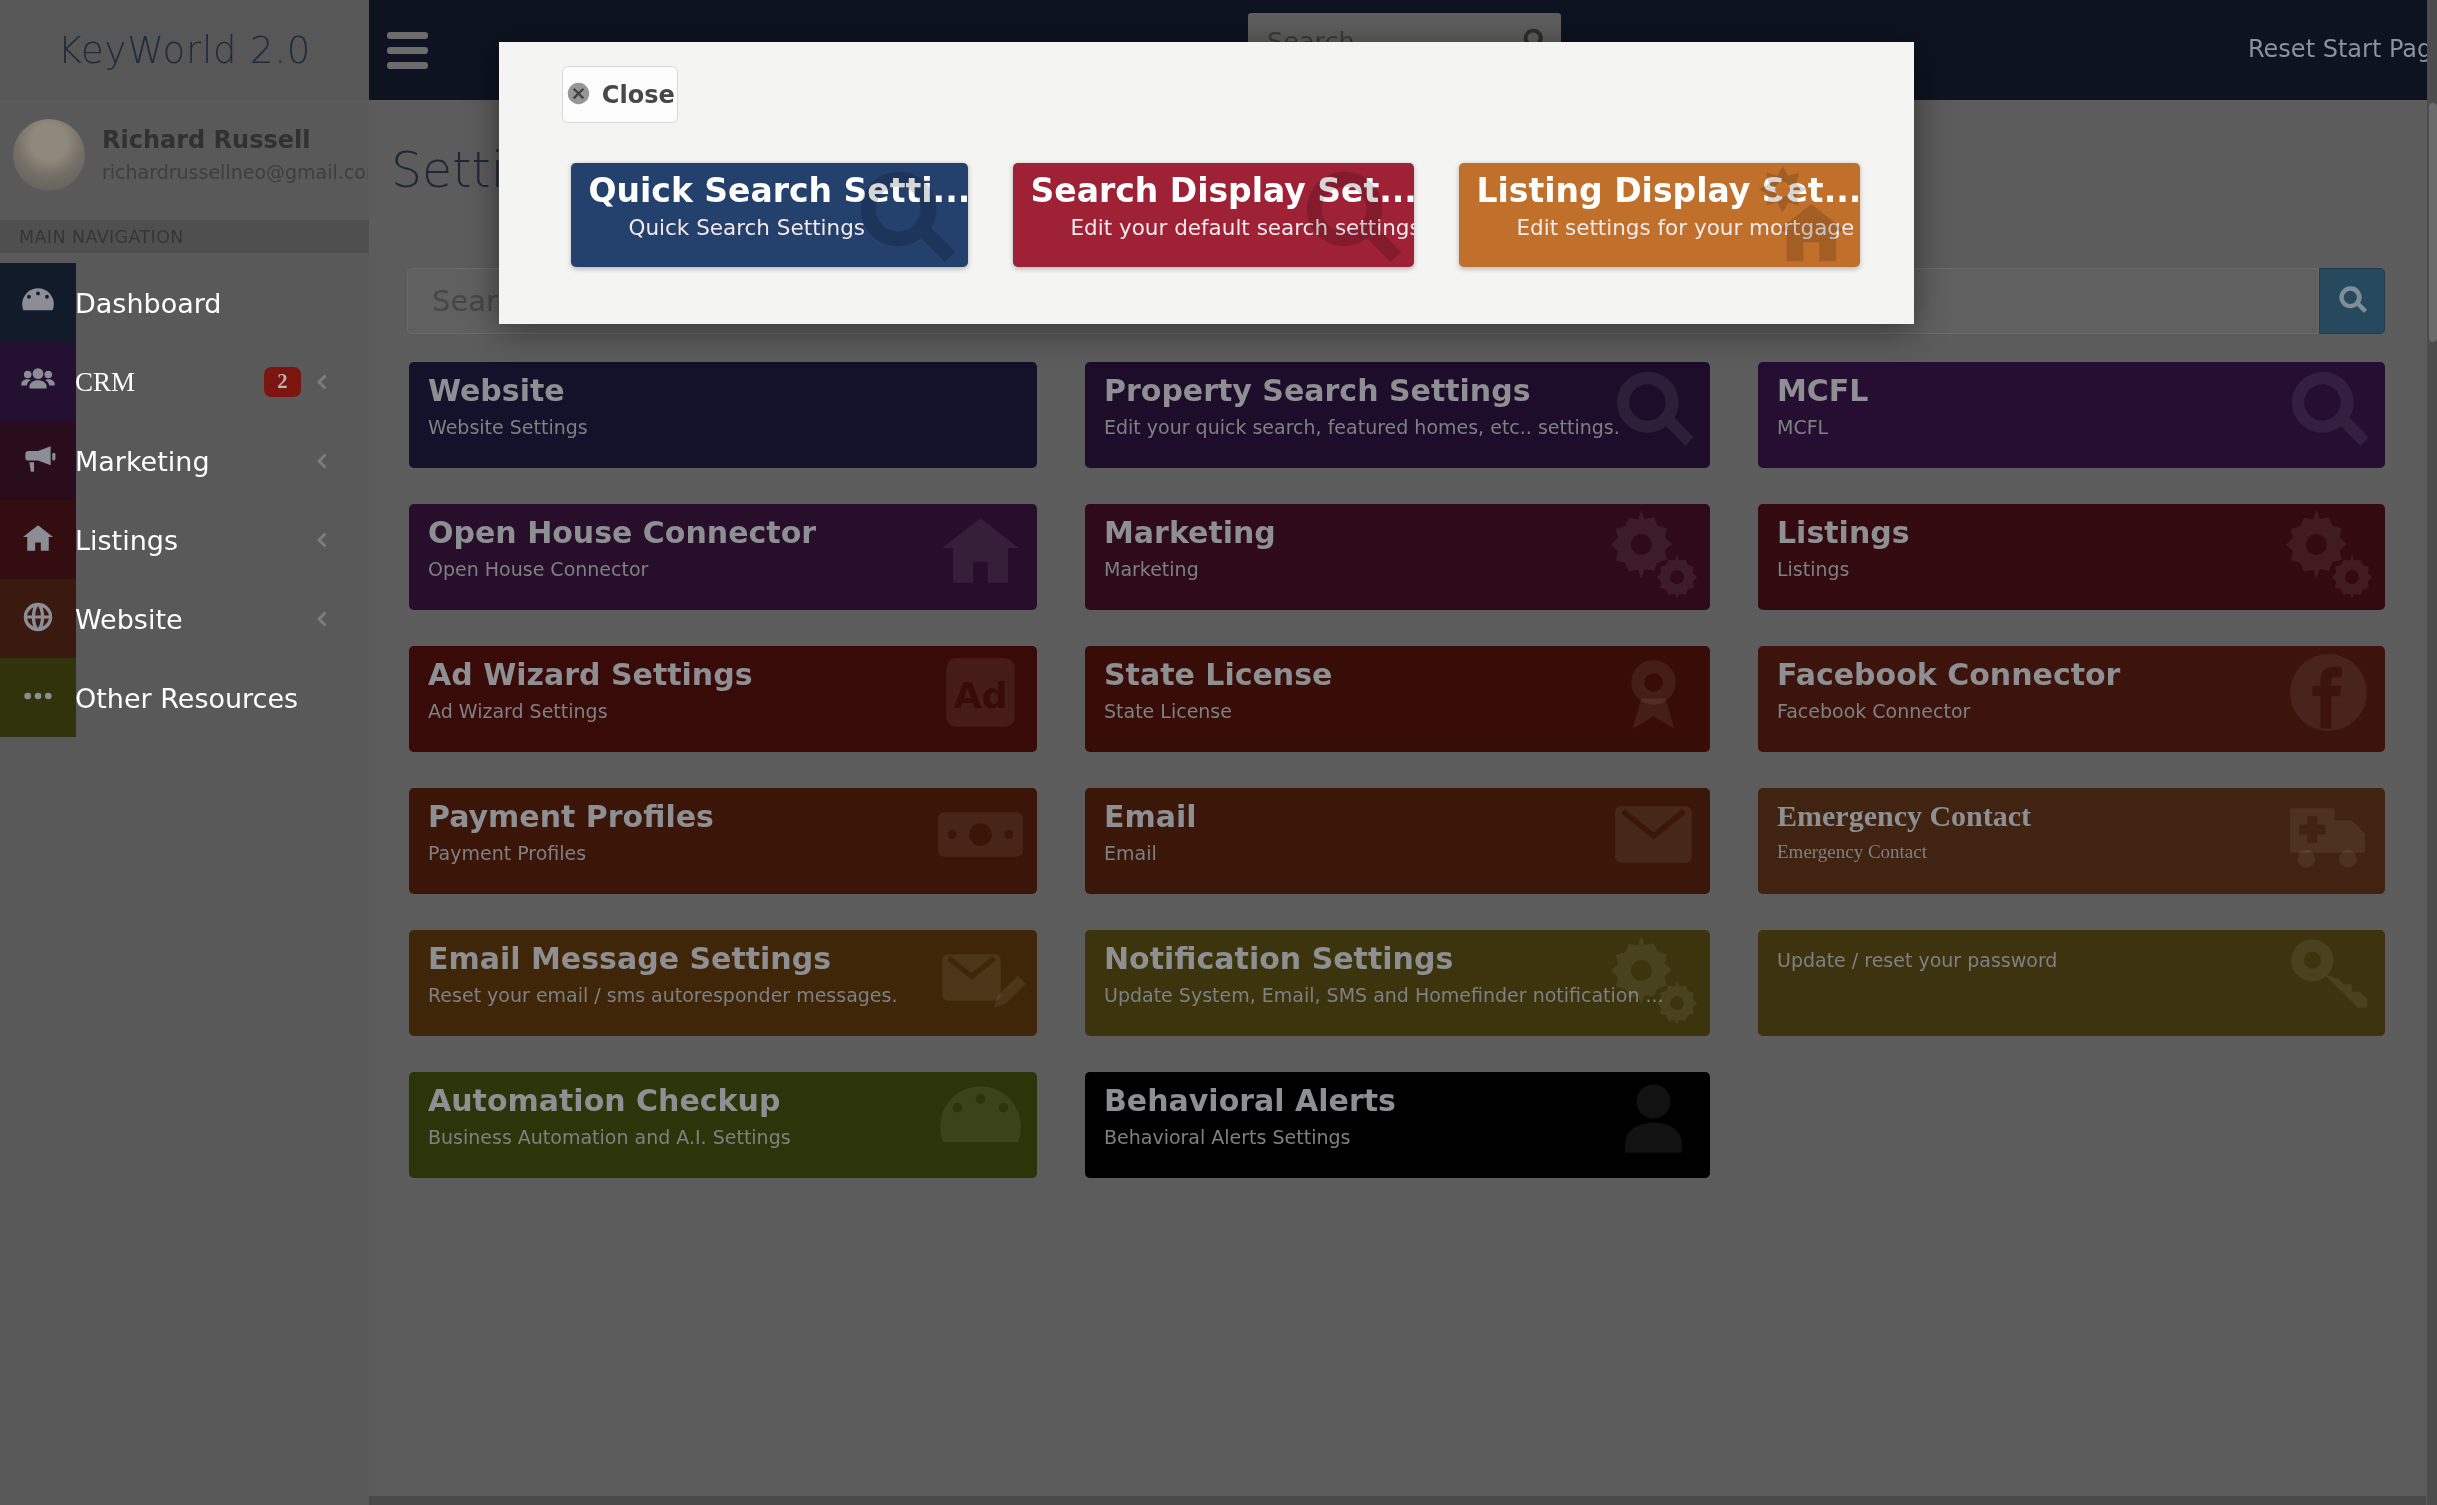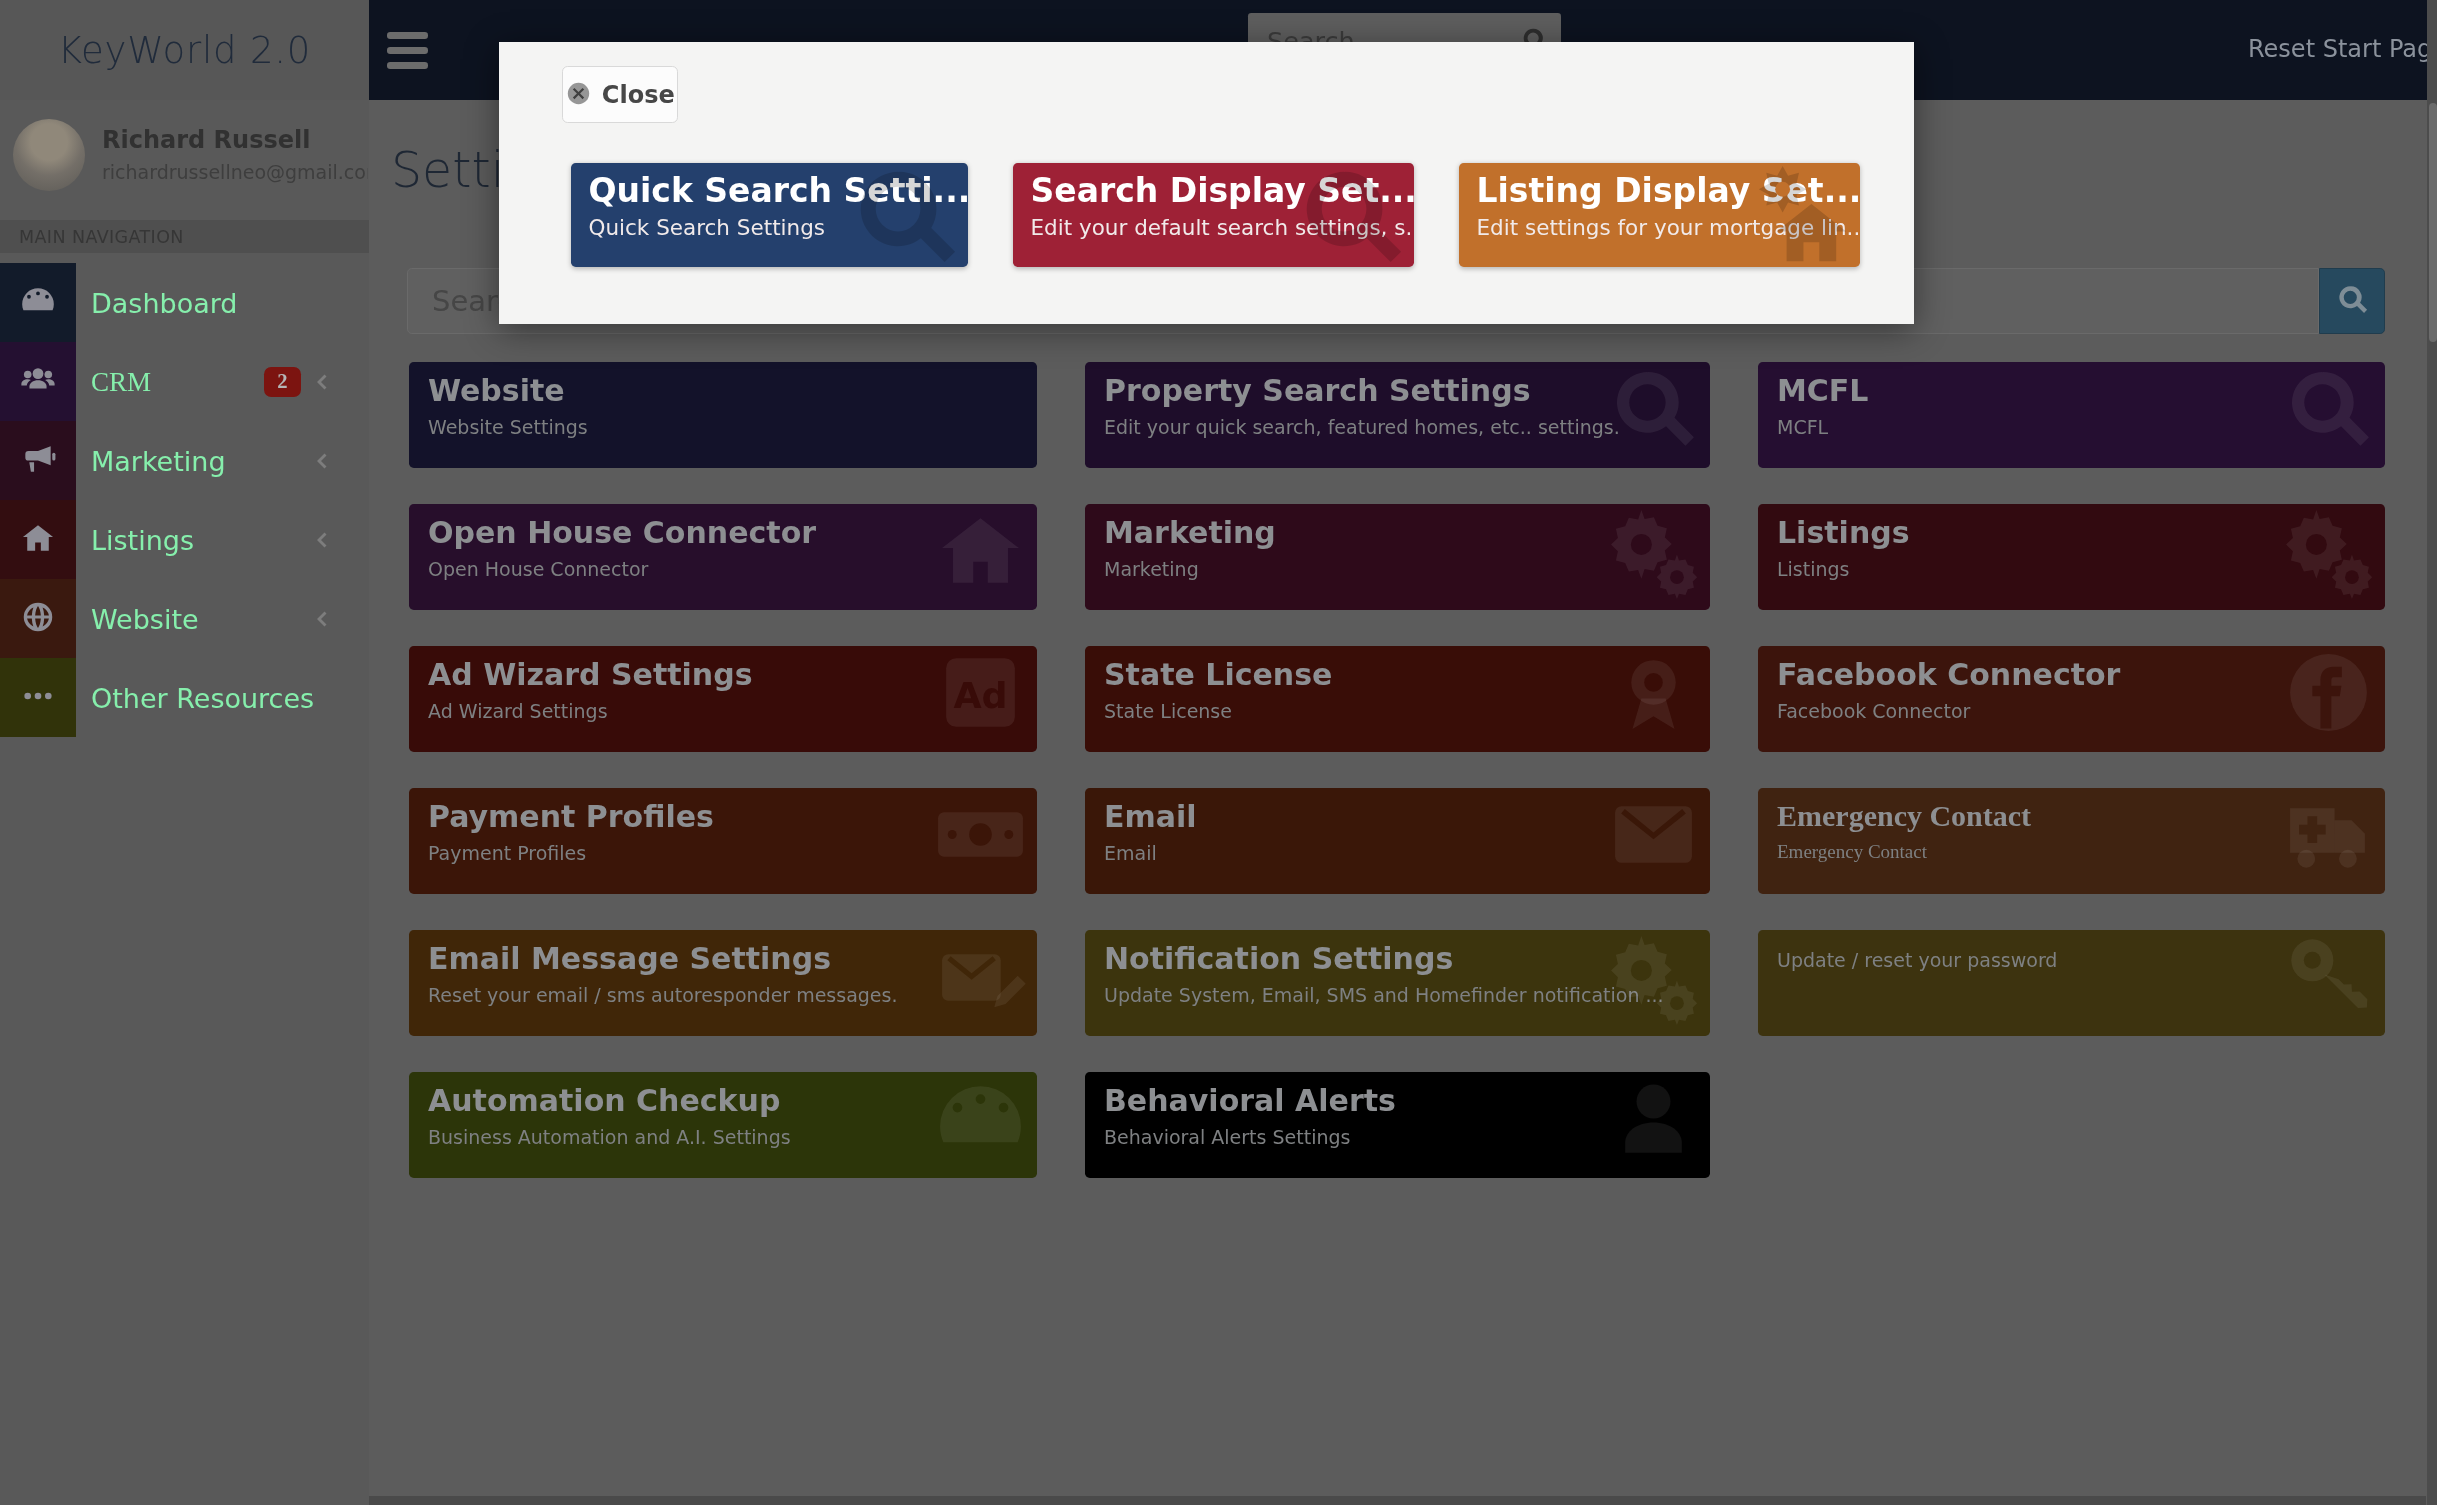--- a/index.html
+++ b/index.html
@@ -25,21 +25,21 @@
     font-size:37px;font-weight:200;color:#202b3b;letter-spacing:0.8px;}
   #side-avatar{left:12.7px;top:119px;width:72px;height:72px;border-radius:50%;
     background:radial-gradient(circle at 50% 32%,#90887a 0 30%,#746f68 55%,#5b5955 100%);}
   .uname{left:102px;top:126px;font-size:24px;font-weight:bold;color:#313131;white-space:nowrap;}
   .uemail{left:102px;top:161px;font-size:19px;color:#3e3e3e;white-space:nowrap;width:266px;overflow:hidden;}
   #navband{left:0;top:220px;width:369px;height:33px;background:#4f4f4f;display:flex;align-items:center;
     font-size:17.5px;color:#363636;padding-left:19px;letter-spacing:0.4px;}
   .sitem{left:0;width:369px;height:79px;cursor:pointer;}
   .sitem .iconblock{position:absolute;left:0;top:0;width:76px;height:79px;display:flex;align-items:center;justify-content:center;}
   .sitem .iconblock svg{width:38px;height:38px;color:#8d8d96;}
-  .sitem .slabel{position:absolute;left:91px;top:50%;transform:translateY(-50%);font-size:27px;color:#86efac;}
+  .sitem .slabel{position:absolute;left:75px;top:50%;transform:translateY(-50%);font-size:27px;color:#ffffff;}
   .sitem .badge{position:absolute;left:264px;top:50%;transform:translateY(-50%);width:37px;height:30px;border-radius:7.2px;
     background:#7c1410;color:#b5b5b5;font-size:20.7px;font-weight:bold;display:flex;align-items:center;justify-content:center;}
   .sitem .chev{position:absolute;left:309px;top:50%;transform:translateY(-50%);width:24px;height:24px;color:#7d7d7d;}
   
   #page-title{left:391px;top:142px;font-size:49px;font-weight:200;color:#1e2734;z-index:1;}
   #csearch{left:407px;top:268px;width:1978px;height:66px;z-index:1;}
   #csearch input{position:absolute;left:0;top:0;width:1912px;height:66px;background:#606060;border:1.6px solid #6a6a6a;
     border-radius:4.8px 0 0 4.8px;outline:0;font:29px "DejaVu Sans","Liberation Sans",sans-serif;color:#464646;padding:0 24px;}
   #csearch input::placeholder{color:#464646;opacity:1;}
   #csearch .sbtn{position:absolute;right:0;top:0;width:66px;height:66px;background:#26495e;border:0.8px solid #203c4d;
@@ -55,21 +55,21 @@
   #modal{left:499px;top:42px;width:1415px;height:282px;background:#f4f4f3;z-index:10;
     box-shadow:0 6.4px 32px rgba(0,0,0,0.45);}
   #close-btn{position:absolute;left:63px;top:24px;width:116px;height:57px;background:#fcfcfc;border:1.6px solid #d9d9d9;
     border-radius:5.6px;display:flex;align-items:center;justify-content:center;gap:9.5px;cursor:pointer;}
   #close-btn svg{width:27px;height:27px;}
   #close-btn .clabel{font-size:24px;font-weight:bold;color:#474747;}
   #modal-cards{position:absolute;left:72px;top:121px;display:flex;gap:45px;}
   .mcard{position:relative;height:104px;border-radius:4.8px;overflow:hidden;padding:8px 0 0 17.5px;cursor:pointer;
     box-shadow:0 1.6px 4.8px rgba(0,0,0,0.25);}
   .mcard .mtitle{font-size:33px;font-weight:bold;color:#ffffff;white-space:nowrap;}
-  .mcard .msub{margin-top:4.8px;font-size:21.5px;color:#f1eaea;white-space:nowrap;}
+  .mcard .msub{margin-top:4.8px;font-size:21.5px;color:#f1eaea;white-space:nowrap;margin-left:40px;}
   .mcard .wmark{position:absolute;right:3.2px;top:-6.4px;width:119px;height:119px;color:rgba(0,0,0,0.16);}
   .mc0{width:397px;} .mc1{width:401px;} .mc2{width:401px;}
   
   #vscroll{right:0;top:0;width:11px;height:1505px;background:#4c4c4c;z-index:3;}
   #vthumb{position:absolute;left:1.6px;top:103px;width:8px;height:239px;border-radius:4px;background:#6b6b6b;}
   #hscroll{left:369px;bottom:0;width:2057px;height:9.5px;background:#4a4a4a;z-index:3;}
 </style>
 </head>
 <body>
 

